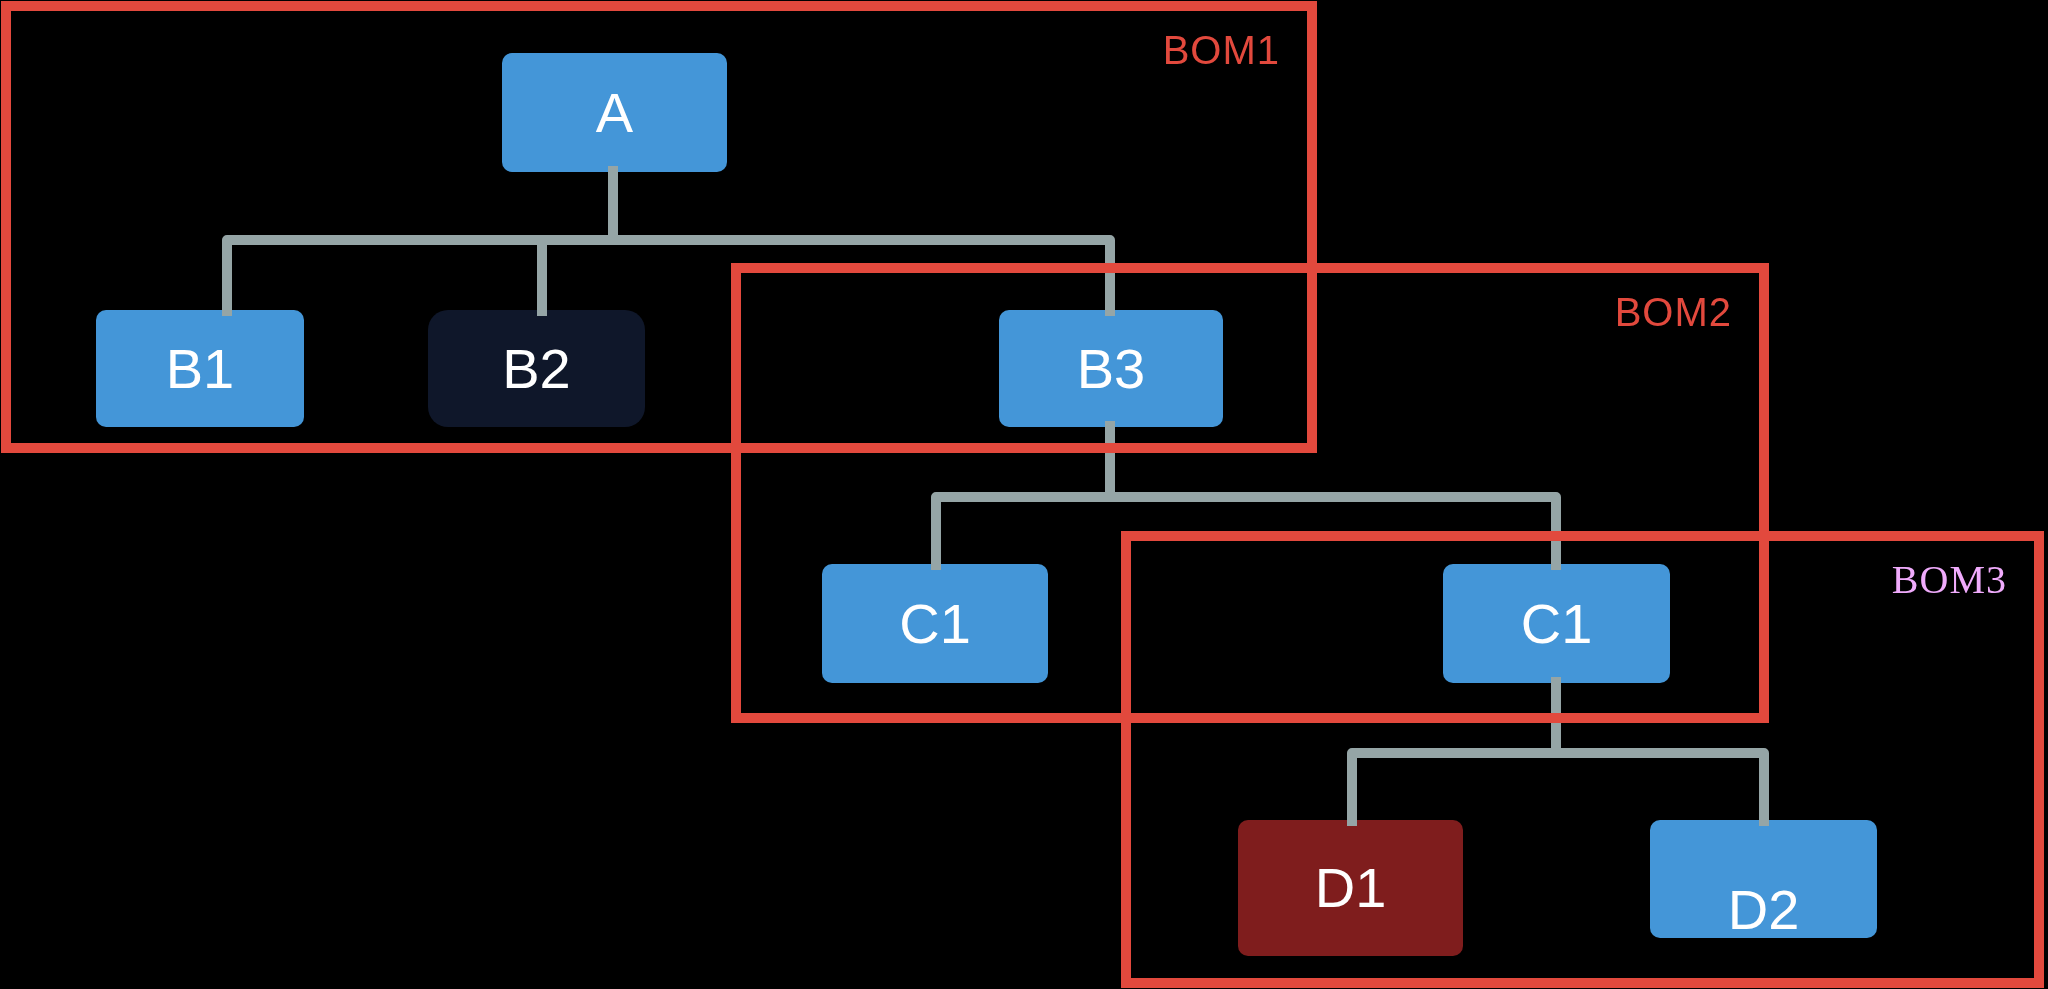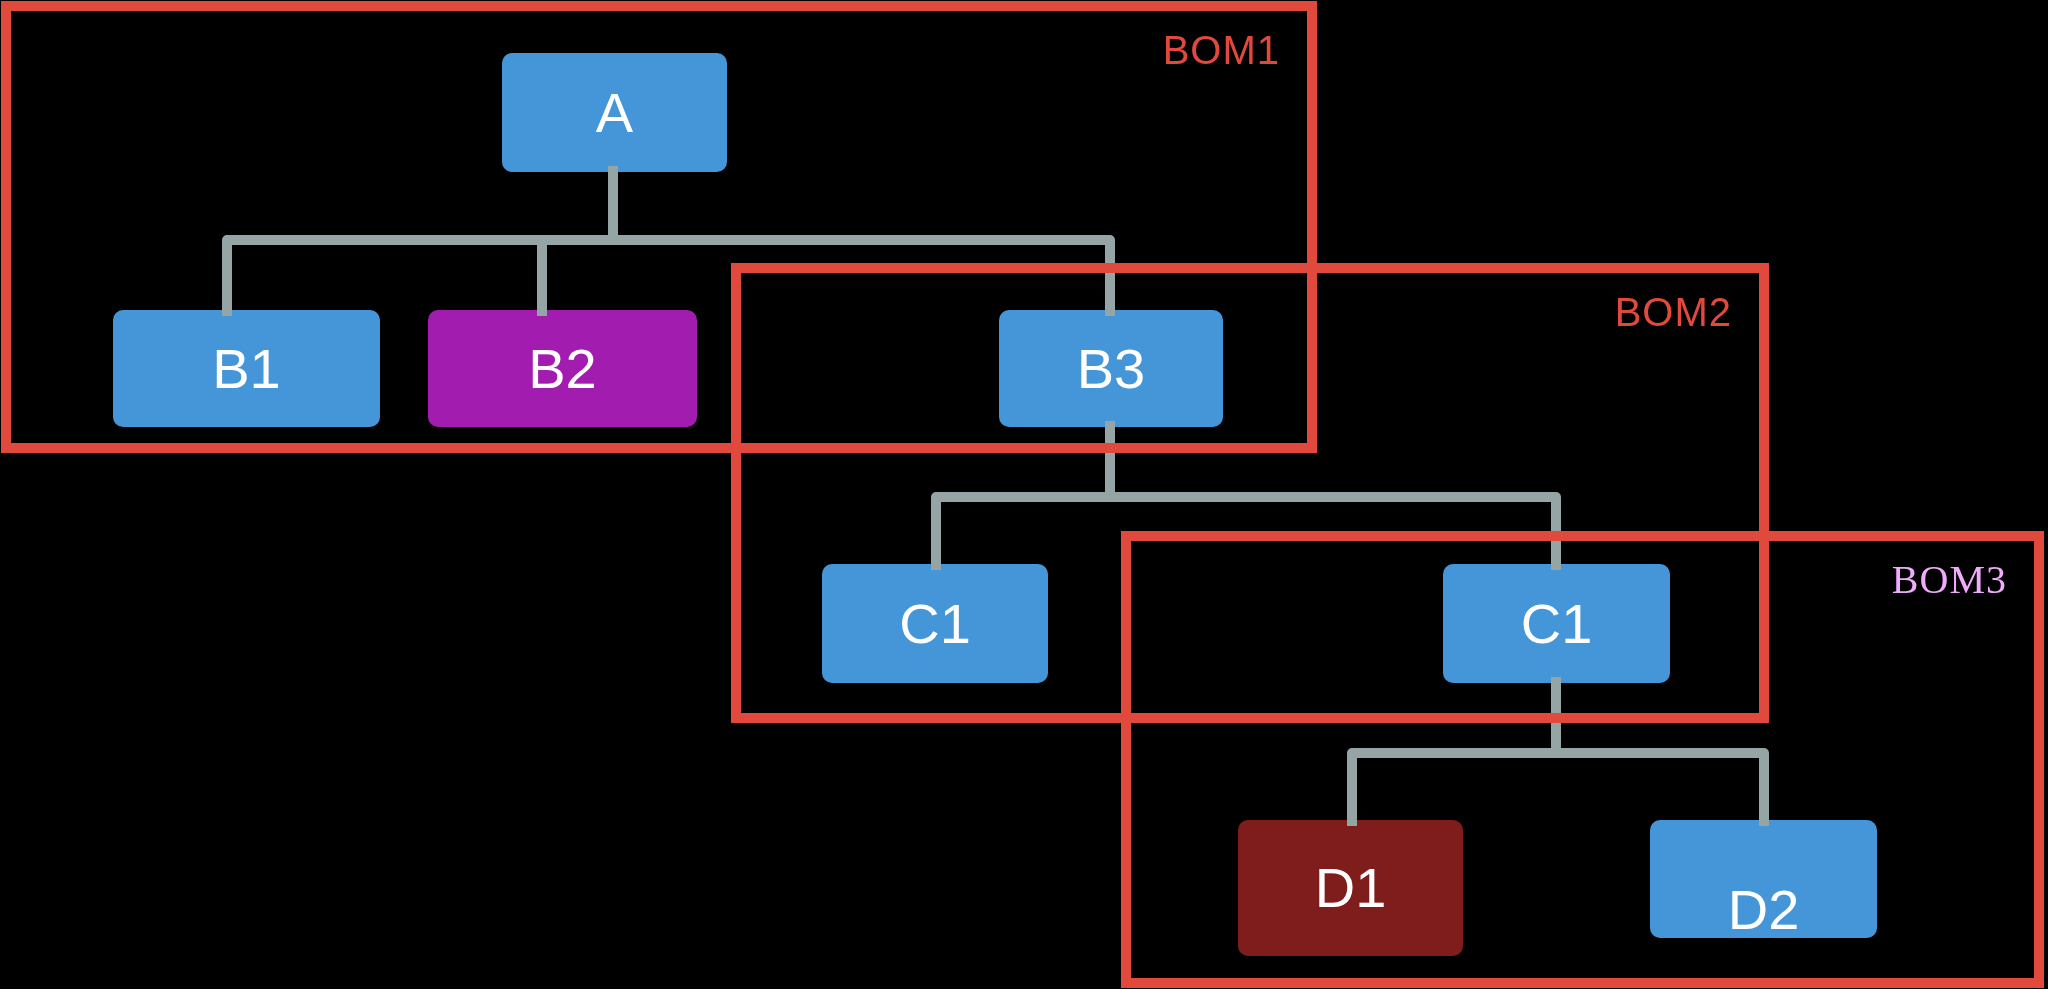--- a/index.html
+++ b/index.html
@@ -62,24 +62,24 @@
       <polyline points="227,316 227,240 1110,240 1110,316" fill="none" stroke="#95a5a6" stroke-width="10" stroke-linejoin="round" stroke-linecap="butt"></polyline>
       <polyline points="542,240 542,316" fill="none" stroke="#95a5a6" stroke-width="10" stroke-linejoin="round" stroke-linecap="butt"></polyline>
       <polyline points="1110,421 1110,497" fill="none" stroke="#95a5a6" stroke-width="10" stroke-linejoin="round" stroke-linecap="butt"></polyline>
       <polyline points="936,570 936,497 1556,497 1556,570" fill="none" stroke="#95a5a6" stroke-width="10" stroke-linejoin="round" stroke-linecap="butt"></polyline>
       <polyline points="1556,677 1556,753" fill="none" stroke="#95a5a6" stroke-width="10" stroke-linejoin="round" stroke-linecap="butt"></polyline>
       <polyline points="1352,826 1352,753 1764,753 1764,826" fill="none" stroke="#95a5a6" stroke-width="10" stroke-linejoin="round" stroke-linecap="butt"></polyline>
     </svg>
 <div class="node" style="left: 502px; top: 53px; width: 225px; height: 119px; background: rgb(68, 150, 216); color: rgb(255, 255, 255);">
       <span>A</span>
     </div>
-    <div class="node" style="left: 113px; top: 310px; width: 267px; height: 117px; background: rgb(68, 150, 216); color: rgb(255, 255, 255);">
+    <div class="node" style="left: 96px; top: 310px; width: 208px; height: 117px; background: rgb(68, 150, 216); color: rgb(255, 255, 255);">
       <span>B1</span>
     </div>
-    <div class="node" style="left: 428px; top: 310px; width: 269px; height: 117px; background: #a21caf; color: rgb(255, 255, 255);">
+    <div class="node" style="left: 428px; top: 310px; width: 217px; height: 117px; background: #0f172a; color: rgb(255, 255, 255); border-radius: 20px;">
       <span>B2</span>
     </div>
     <div class="node" style="left: 999px; top: 310px; width: 224px; height: 117px; background: rgb(68, 150, 216); color: rgb(255, 255, 255);">
       <span>B3</span>
     </div>
     <div class="node" style="left: 822px; top: 564px; width: 226px; height: 119px; background: rgb(68, 150, 216); color: rgb(255, 255, 255);">
       <span>C1</span>
     </div>
     <div class="node" style="left: 1443px; top: 564px; width: 227px; height: 119px; background: rgb(68, 150, 216); color: rgb(255, 255, 255);">
       <span>C1</span>

